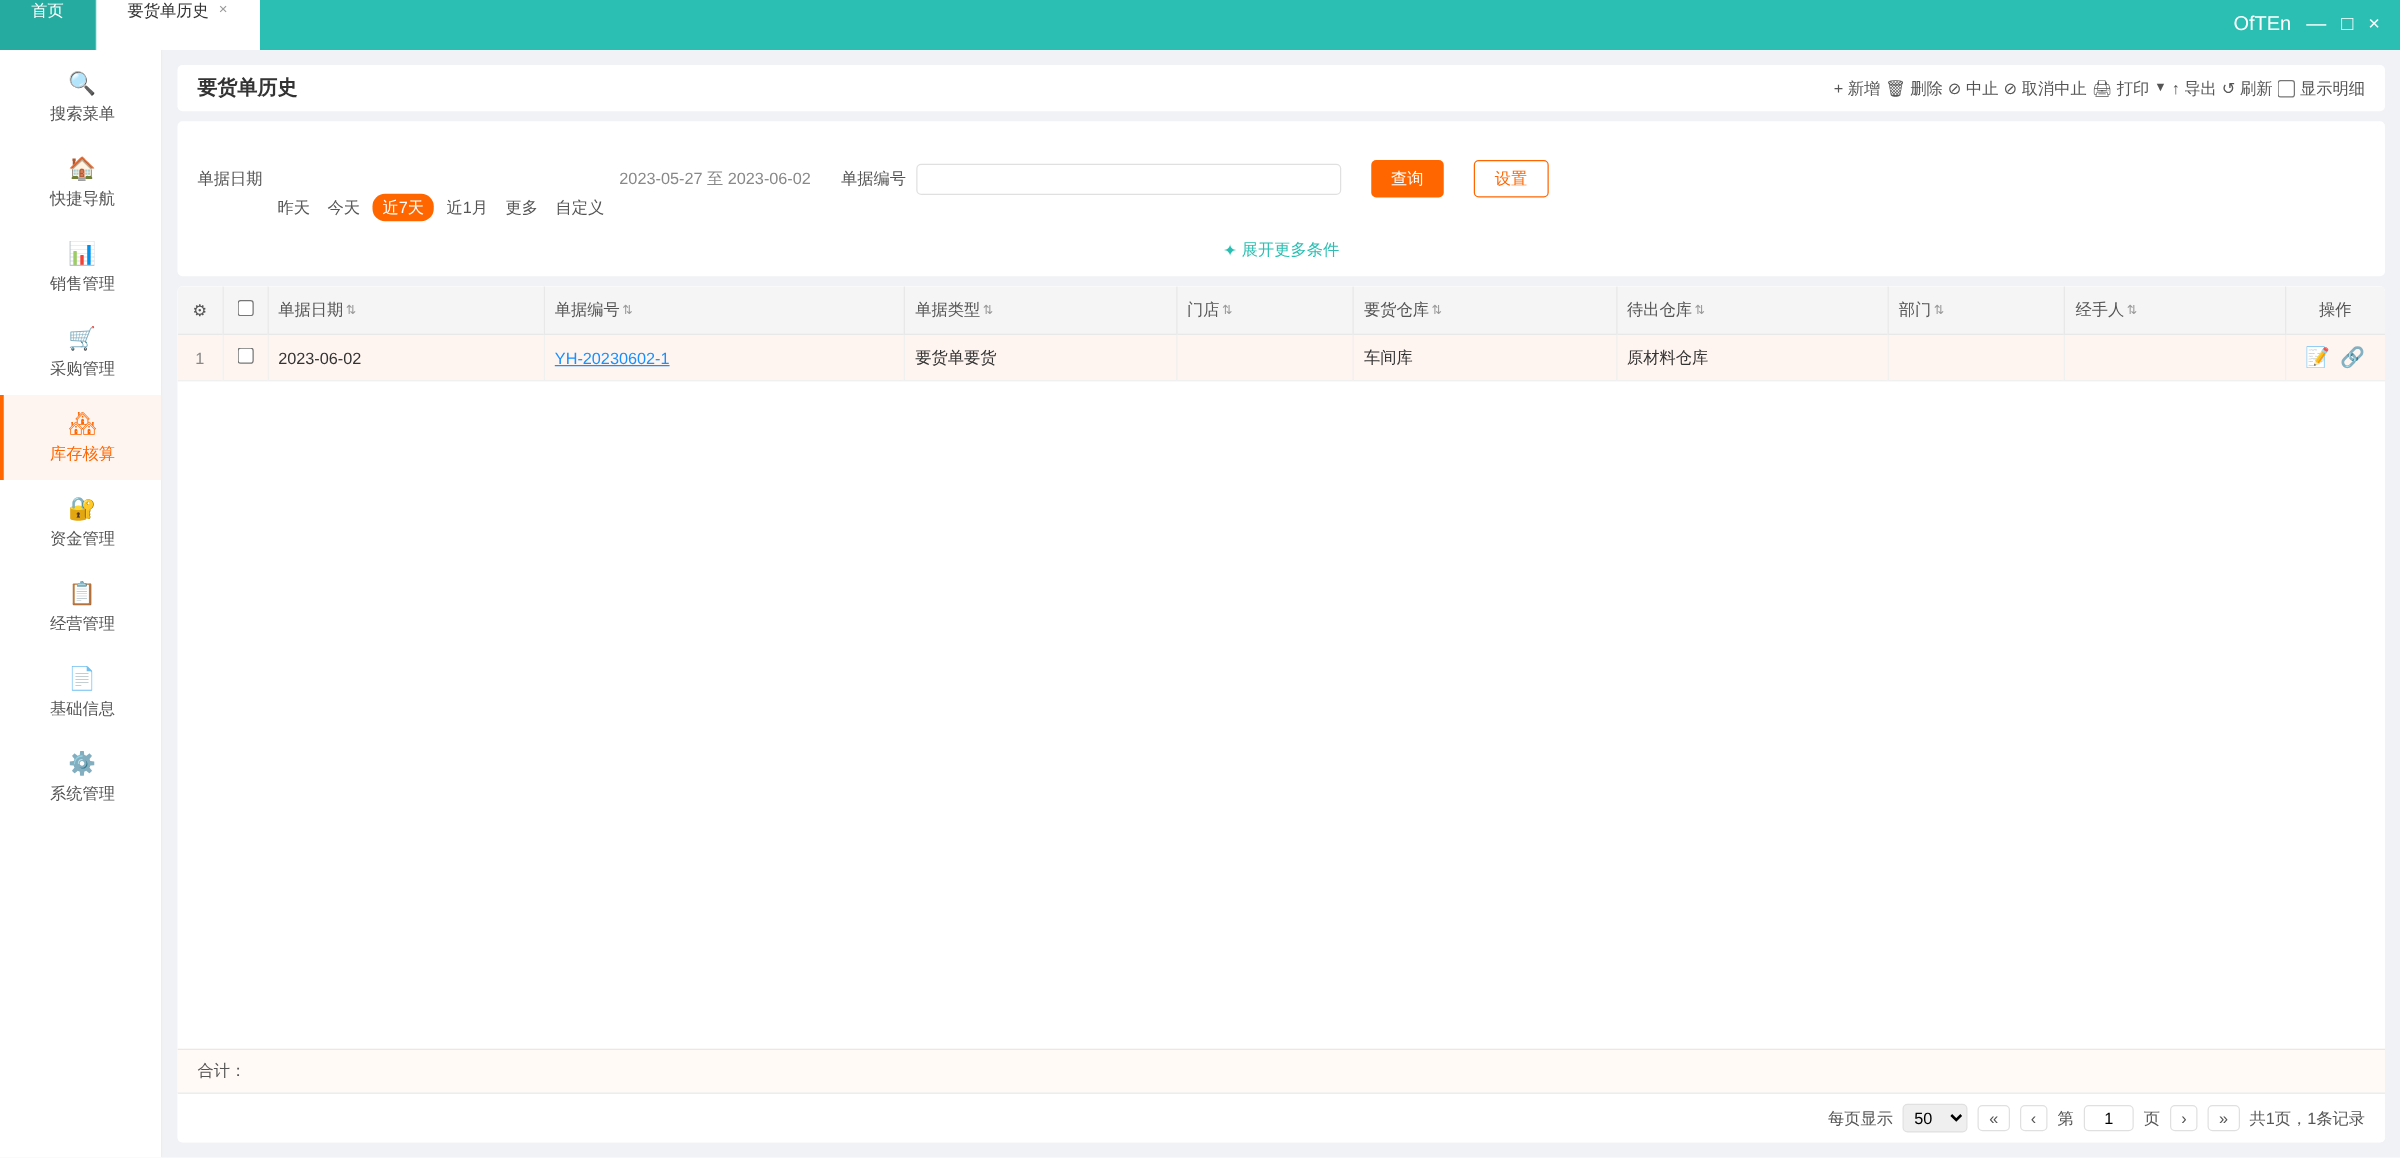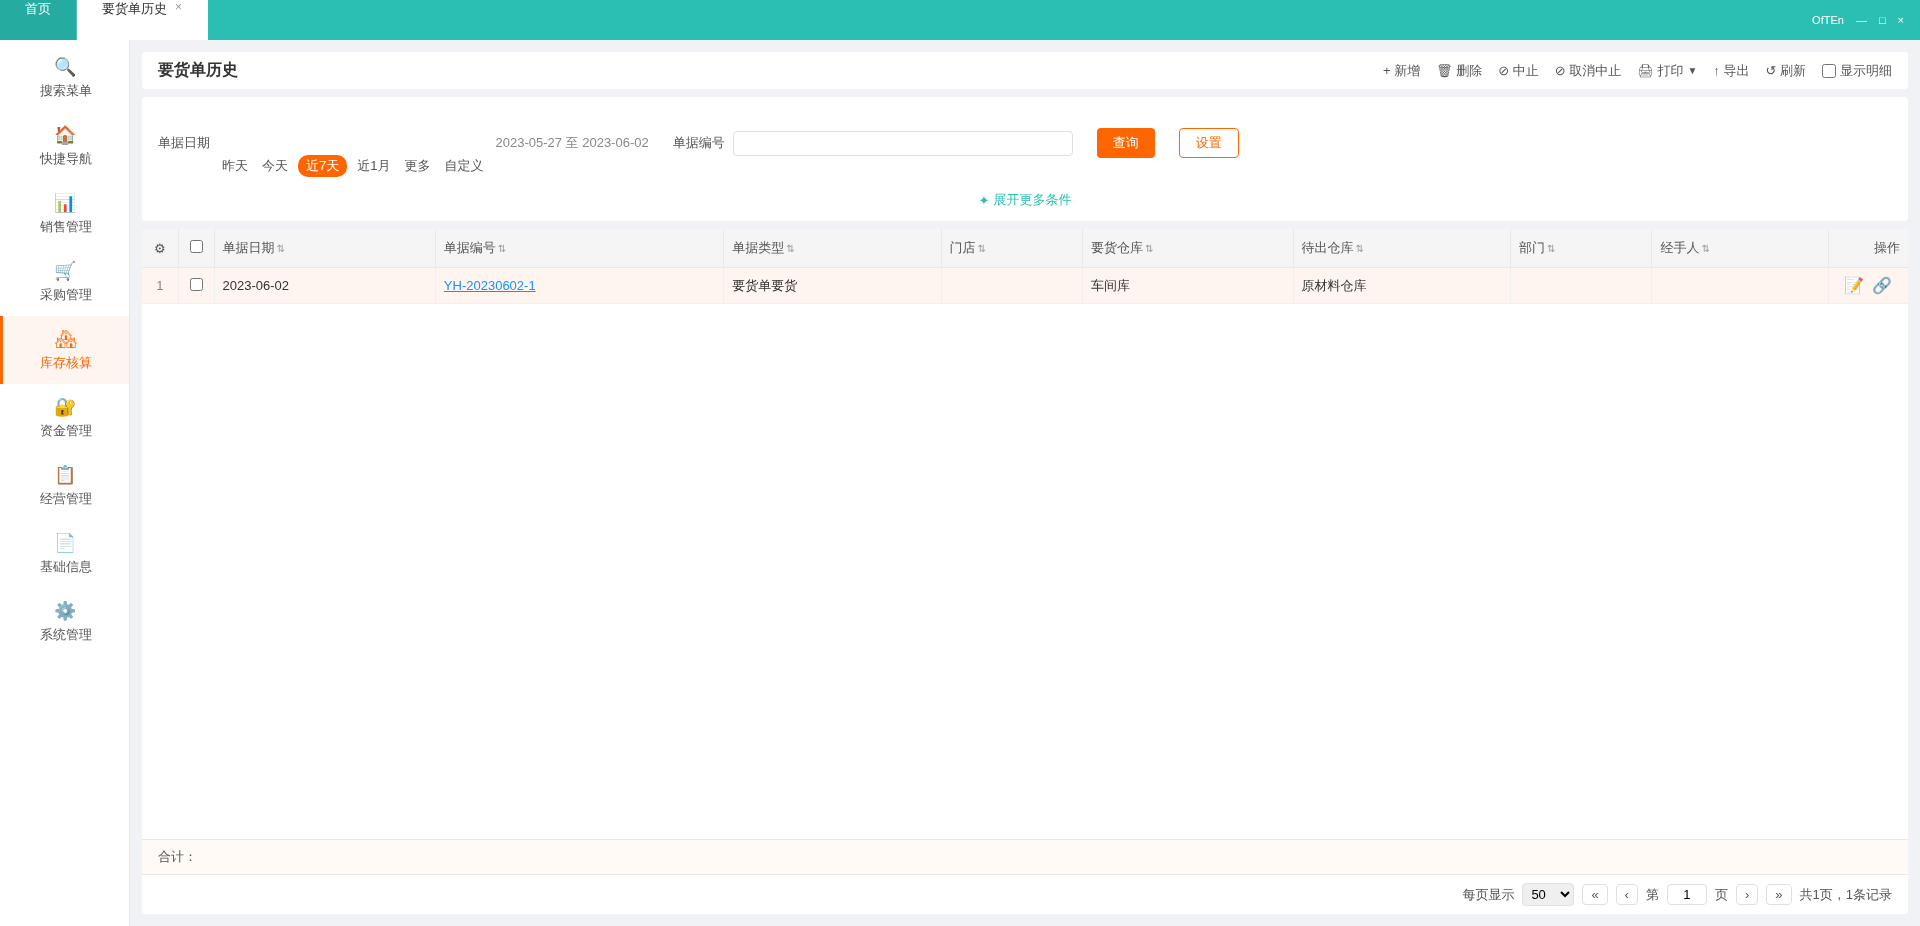--- a/index.html
+++ b/index.html
@@ -44,21 +44,21 @@
     }
     .top-bar-right {
       position: absolute;
       right: 16px;
       display: flex;
       align-items: center;
       gap: 12px;
     }
     .top-bar-right span {
       color: #fff;
-      font-size: 11px;
+      font-size: 16px;
       cursor: pointer;
     }
     .often-label {
       color: #fff;
       font-size: 13px;
     }
 
     
     .main-layout {
       display: flex;
@@ -117,21 +117,21 @@
       border-radius: 4px;
     }
     .page-title {
       font-size: 16px;
       font-weight: bold;
       color: #333;
     }
     .toolbar {
       display: flex;
       align-items: flex-end;
-      gap: 16px;
+      gap: 4px;
     }
     .toolbar-btn {
       display: flex;
       align-items: center;
       gap: 4px;
       cursor: pointer;
       color: #555;
       font-size: 13px;
       white-space: nowrap;
     }
@@ -284,21 +284,21 @@
       border-bottom: 1px solid #e8e8e8;
     }
     thead th {
       padding: 10px 8px;
       color: #555;
       font-weight: normal;
       text-align: left;
       white-space: nowrap;
       border-right: 1px solid #e8e8e8;
     }
-    thead th:last-child { border-right: none; text-align: right; }
+    thead th:last-child { border-right: none; }
     .th-sortable {
       cursor: pointer;
       display: flex;
       align-items: center;
       gap: 2px;
     }
     .sort-icon { font-size: 10px; color: #999; }
     tbody tr {
       border-bottom: 1px solid #f0f0f0;
     }

